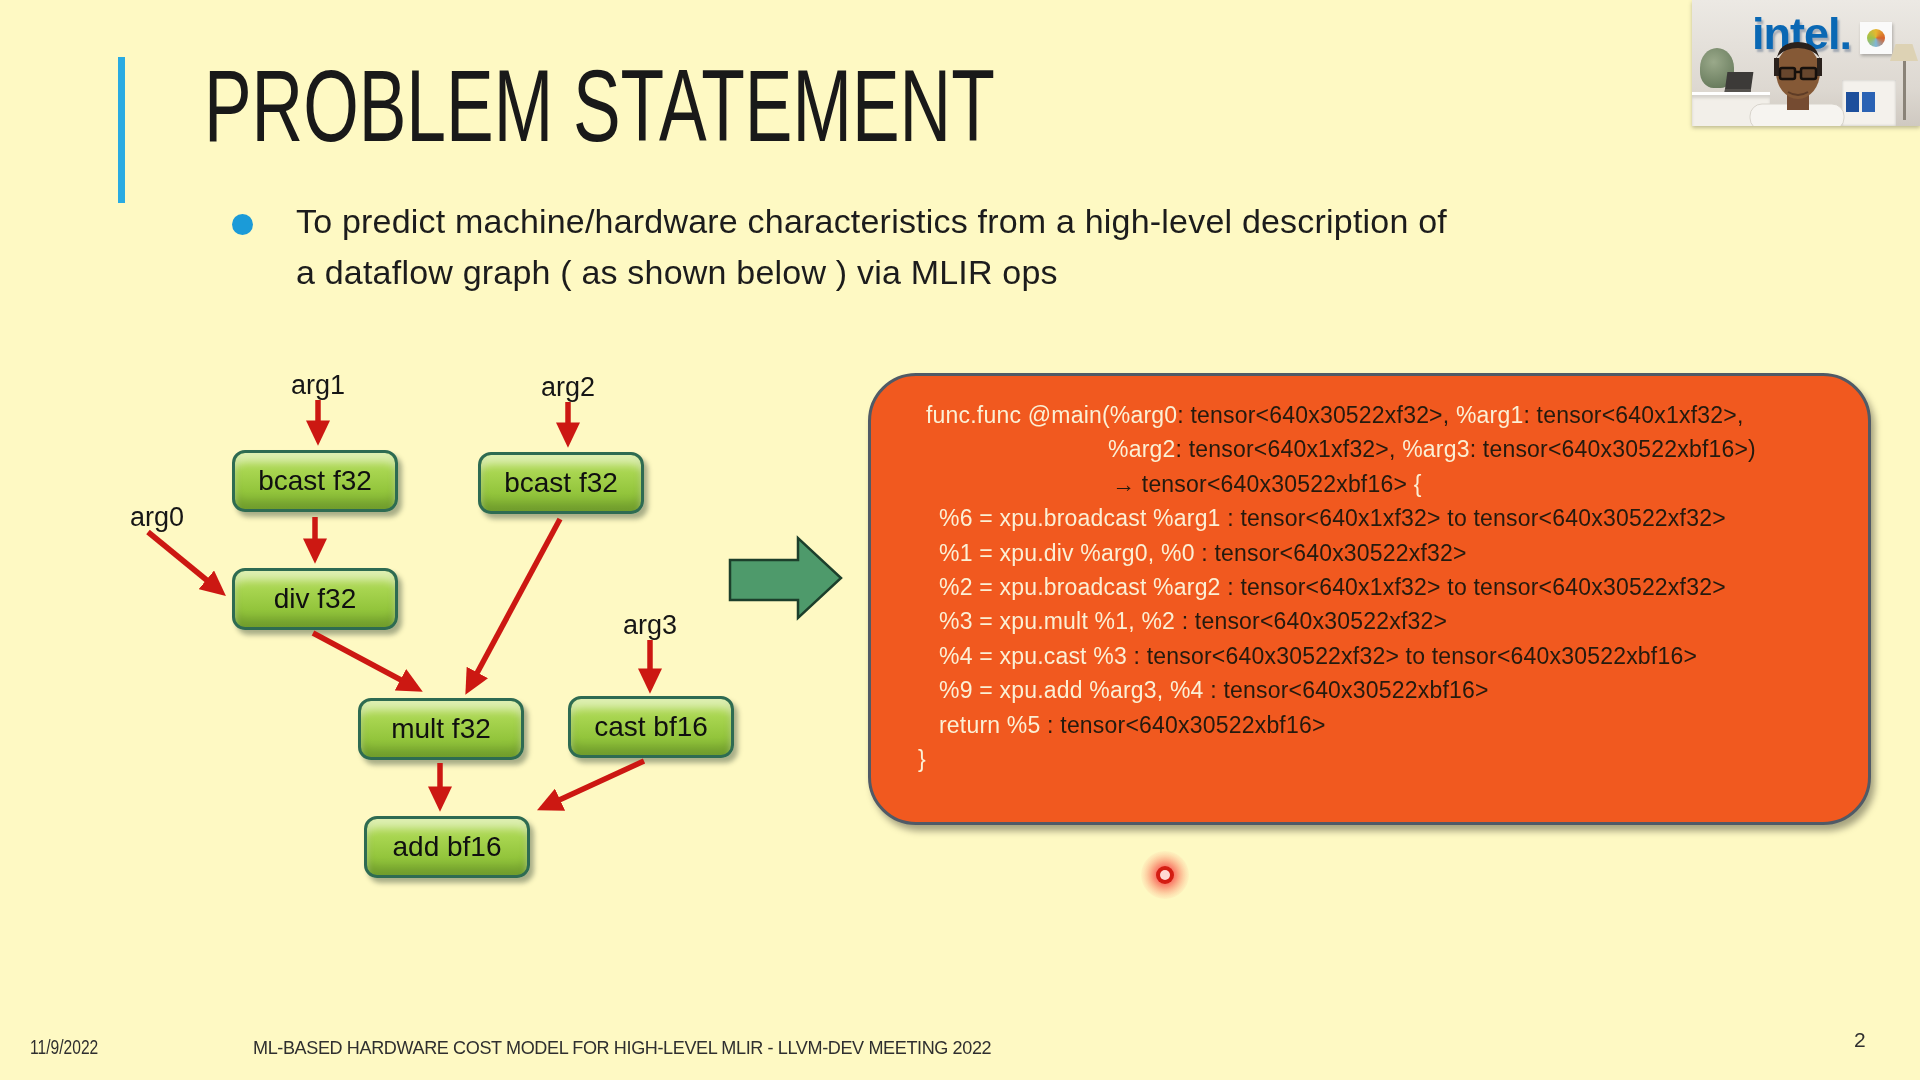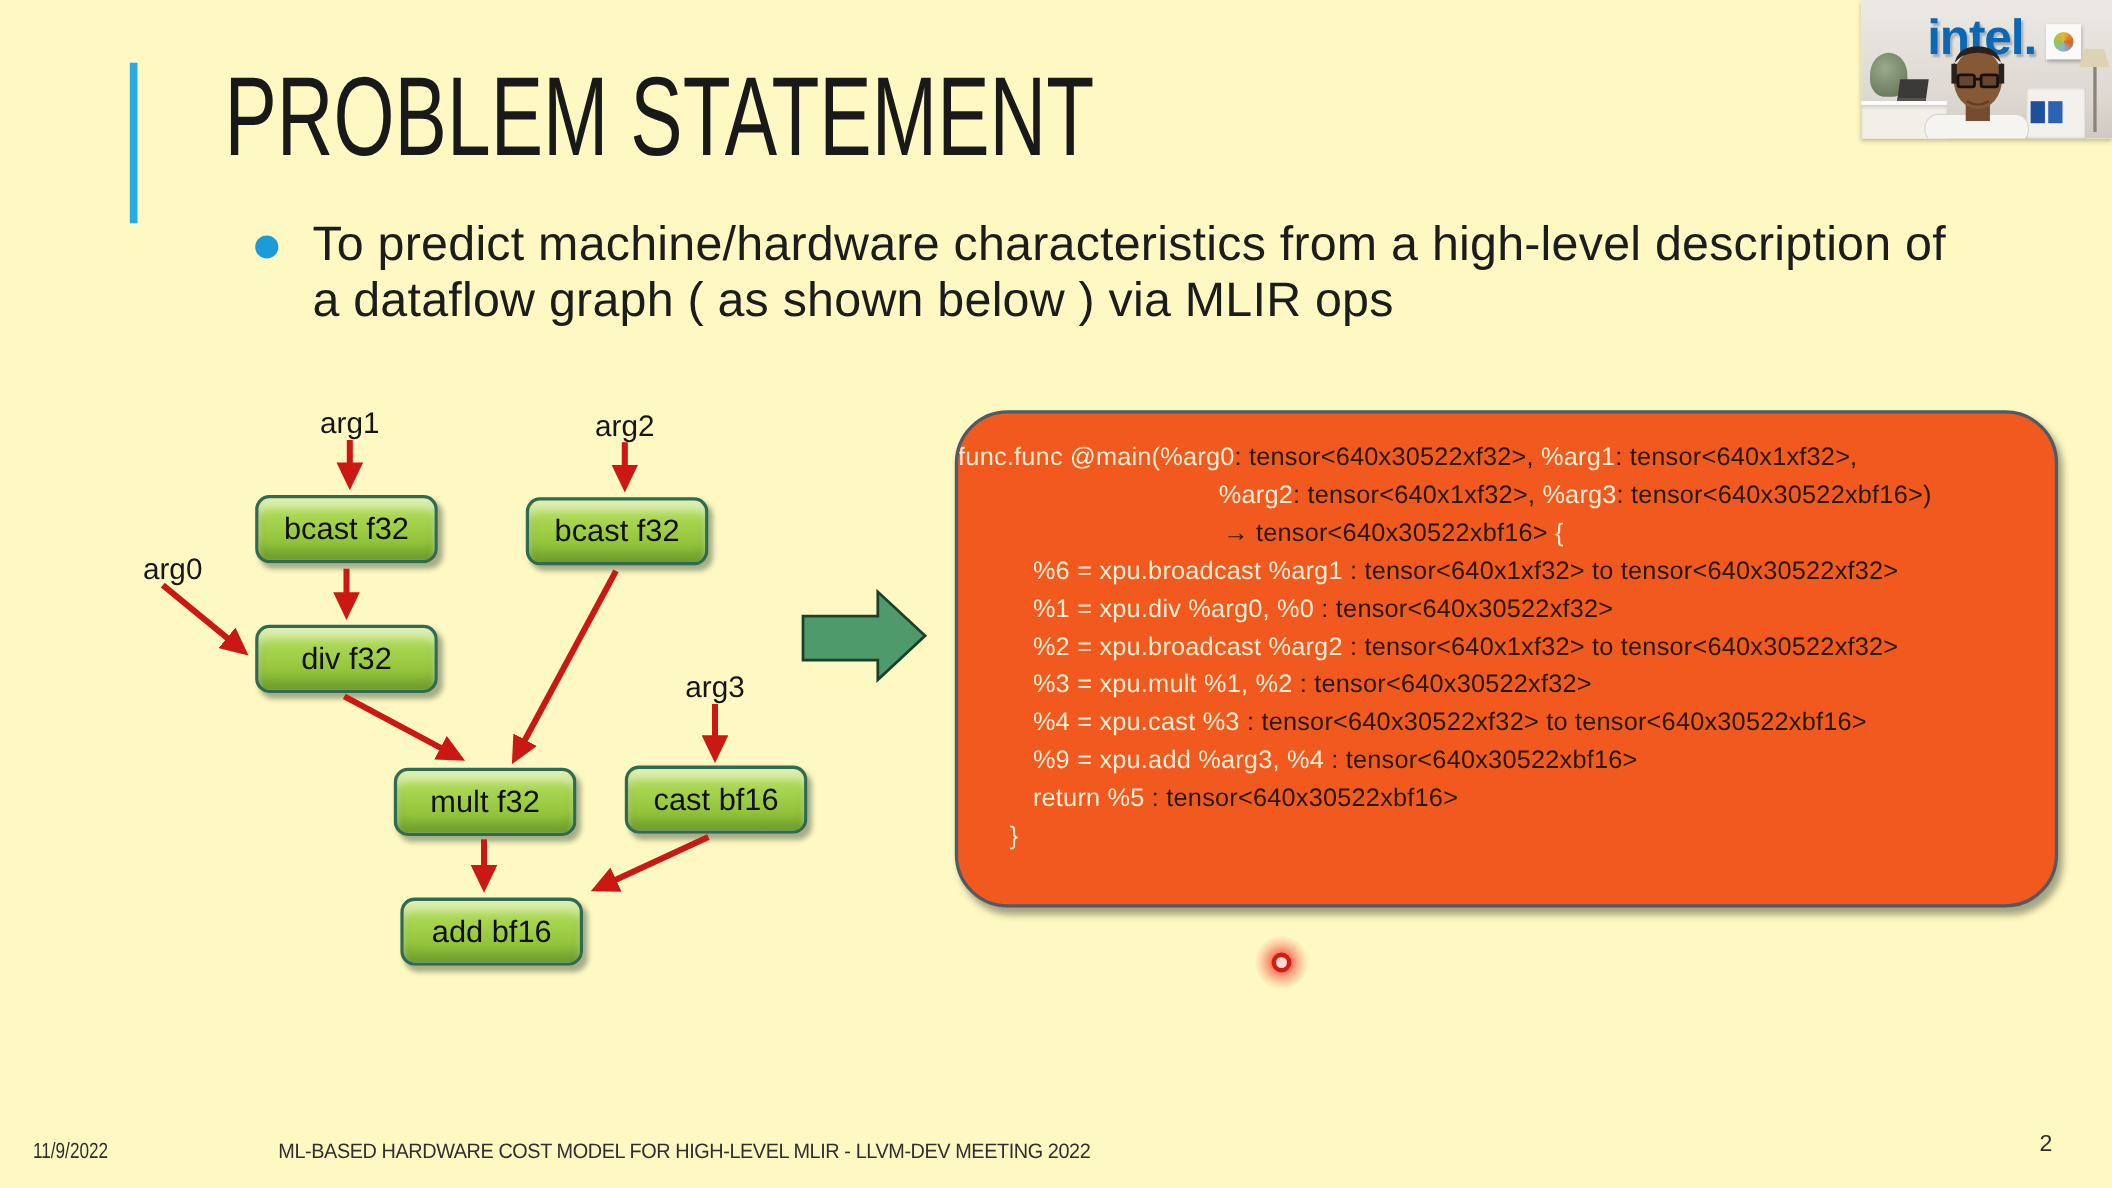--- a/index.html
+++ b/index.html
@@ -11,40 +11,40 @@
   .slide{position:relative;width:1920px;height:1080px;background:#fef9c3;overflow:hidden;
          font-family:Liberation Sans, sans-serif;color:#1d1d1d;}
 
   
   .accent-bar{position:absolute;left:118px;top:57px;width:7px;height:146px;background:var(--accent-blue);}
   .slide-title{position:absolute;left:204px;top:48px;font-size:102px;font-weight:400;color:#191919;
                transform:scaleX(.70);transform-origin:left top;white-space:nowrap;letter-spacing:0px;}
 
   
   .bullet-dot{position:absolute;left:232px;top:214px;width:21px;height:21px;border-radius:50%;background:var(--bullet-blue);}
-  .bullet-text{position:absolute;left:284px;top:196px;font-size:44px;line-height:51px;color:#1c1c1c;letter-spacing:.2px;}
+  .bullet-text{position:absolute;left:296px;top:196px;font-size:34px;line-height:51px;color:#1c1c1c;letter-spacing:.2px;}
 
   
   .gnode{position:absolute;width:166px;height:62px;border-radius:13px;border:3px solid var(--node-border);
          background:linear-gradient(180deg,#c9e57f 0%,#a8d550 32%,#93c53c 68%,#7fb232 100%);
          box-shadow:4px 5px 5px rgba(40,60,45,.40), inset 0 9px 7px rgba(255,255,255,.40), inset 0 -9px 9px rgba(0,0,0,.12);
          display:flex;align-items:center;justify-content:center;
          font-size:28px;color:#101010;box-sizing:border-box;}
   .arg-label{position:absolute;width:110px;text-align:center;font-size:27px;color:#161616;}
 
   .edges-svg{position:absolute;left:0;top:0;pointer-events:none;}
 
   
   .code-box{position:absolute;left:868px;top:373px;width:1003px;height:452px;border-radius:48px;
             background:var(--code-box-orange);border:3px solid #505a66;box-sizing:border-box;
             box-shadow:4px 6px 7px rgba(0,0,0,.35);padding-top:22px;overflow:hidden;}
   .code-line{font-size:23px;line-height:34.4px;white-space:nowrap;letter-spacing:.2px;}
   .code-line .cream{color:var(--code-cream);}
   .code-line .dark{color:var(--code-dark);}
-  .l-func{}
+  .l-func{padding-left:55px;}
   .l-args{padding-left:237px;}
   .l-arrow{padding-left:241px;}
   .l-body{padding-left:68px;}
   .l-close{padding-left:47px;}
 
   
   .webcam{position:absolute;left:1692px;top:0px;width:228px;height:126px;overflow:hidden;
           background:linear-gradient(180deg,#ece9e4 0%,#ddd8d1 70%,#cfc9c1 100%);
           box-shadow:0 2px 4px rgba(0,0,0,.25);}
   .intel-logo{position:absolute;left:60px;top:8px;font-size:45px;font-weight:bold;color:var(--intel-blue);

